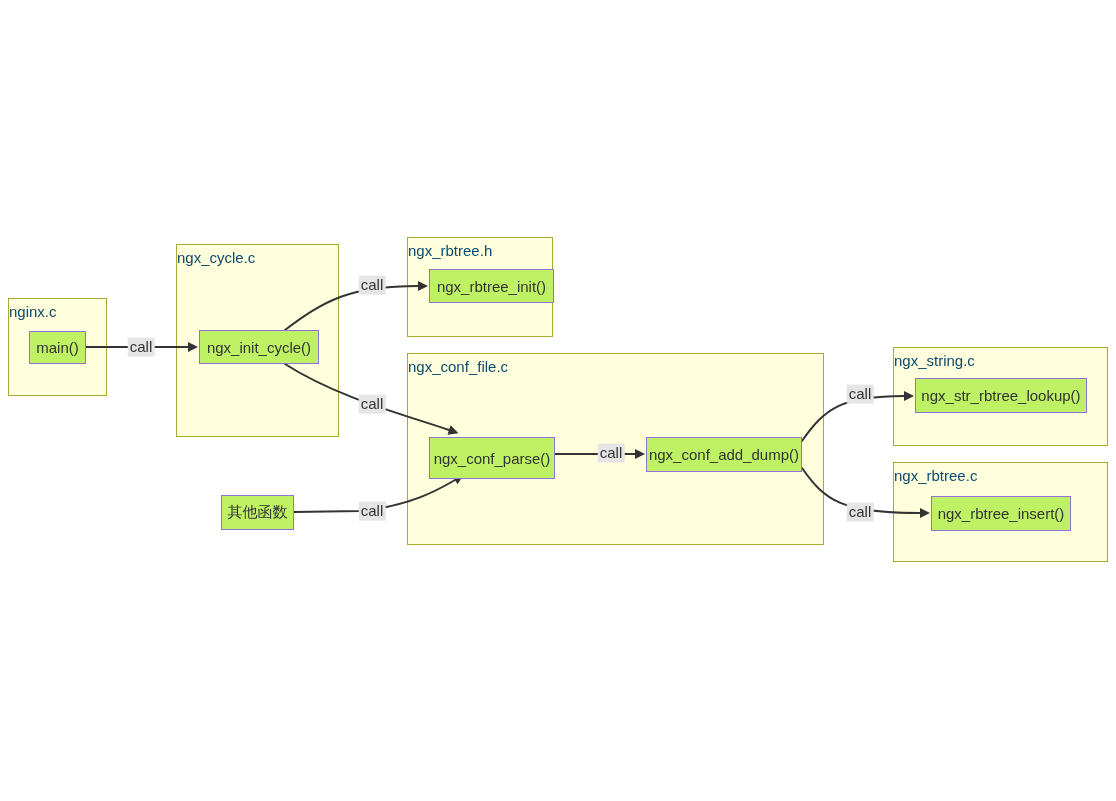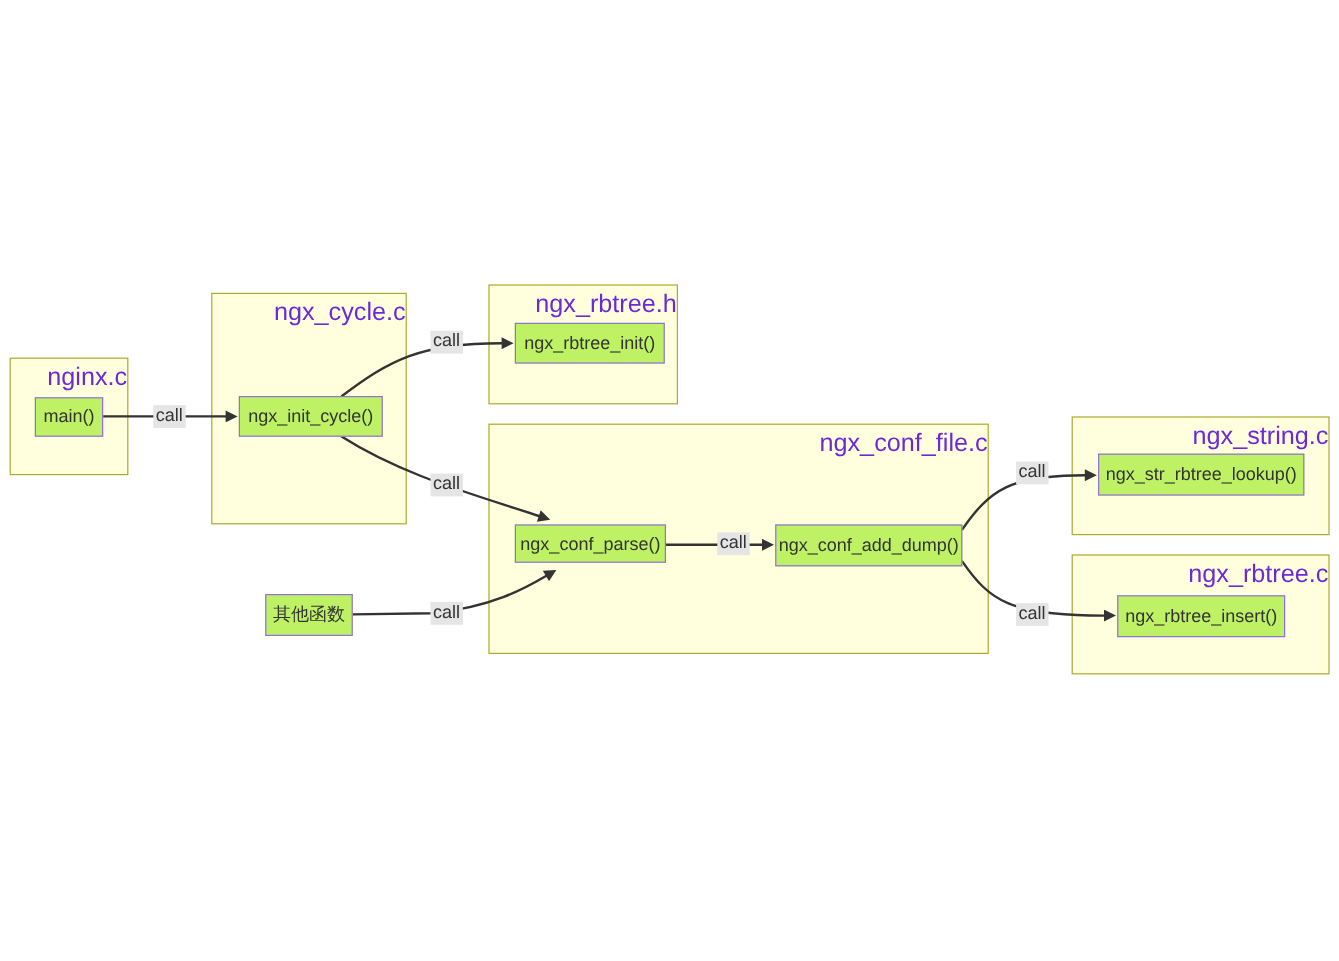--- a/index.html
+++ b/index.html
@@ -26,24 +26,24 @@
   }
   .cluster {
     position: absolute;
     background: #ffffde;
     border: 1px solid #aaaa33;
     box-sizing: border-box;
     z-index: 1;
   }
   .cluster-title {
     width: 100%;
-    text-align: right;
+    text-align: left;
     padding-top: 4px;
-    font-size: 21px;
-    color: #6d28d9;
+    font-size: 15px;
+    color: #0c4a6e;
     white-space: nowrap;
   }
   .node {
     position: absolute;
     background: #bef264;
     border: 1px solid #9370db;
     box-sizing: border-box;
     display: flex;
     align-items: center;
     justify-content: center;
@@ -70,21 +70,21 @@
 <div class="diagram">
 
   <div class="cluster" style="left:8px; top:298px; width:99px; height:98px;">
     <div class="cluster-title">nginx.c</div>
   </div>
 
   <div class="cluster" style="left:176px; top:244px; width:163px; height:193px;">
     <div class="cluster-title">ngx_cycle.c</div>
   </div>
 
-  <div class="cluster" style="left:407px; top:237px; width:158px; height:100px;">
+  <div class="cluster" style="left:407px; top:237px; width:146px; height:100px;">
     <div class="cluster-title">ngx_rbtree.h</div>
   </div>
 
   <div class="cluster" style="left:407px; top:353px; width:417px; height:192px;">
     <div class="cluster-title">ngx_conf_file.c</div>
   </div>
 
   <div class="cluster" style="left:893px; top:347px; width:215px; height:99px;">
     <div class="cluster-title">ngx_string.c</div>
   </div>
@@ -107,21 +107,21 @@
     <path class="edge" d="M 802,441 C 825,408 842,396 904,396" marker-end="url(#arrowhead)"></path>
     <path class="edge" d="M 802,468 C 825,501 842,513 920,513" marker-end="url(#arrowhead)"></path>
   </svg>
 
   <div class="node" style="left:29px; top:331px; width:57px; height:33px;">main()</div>
 
   <div class="node" style="left:199px; top:330px; width:120px; height:34px;">ngx_init_cycle()</div>
 
   <div class="node" style="left:429px; top:269px; width:125px; height:34px;">ngx_rbtree_init()</div>
 
-  <div class="node" style="left:429px; top:437px; width:126px; height:32px;">ngx_conf_parse()</div>
+  <div class="node" style="left:429px; top:437px; width:126px; height:42px;">ngx_conf_parse()</div>
 
   <div class="node" style="left:646px; top:437px; width:156px; height:35px;">ngx_conf_add_dump()</div>
 
   <div class="node" style="left:915px; top:378px; width:172px; height:35px;">ngx_str_rbtree_lookup()</div>
 
   <div class="node" style="left:931px; top:496px; width:140px; height:35px;">ngx_rbtree_insert()</div>
 
   <div class="node" style="left:221px; top:495px; width:73px; height:35px;">其他函数</div>
 
   <span class="edge-label" style="left:141px; top:347px;">call</span>

